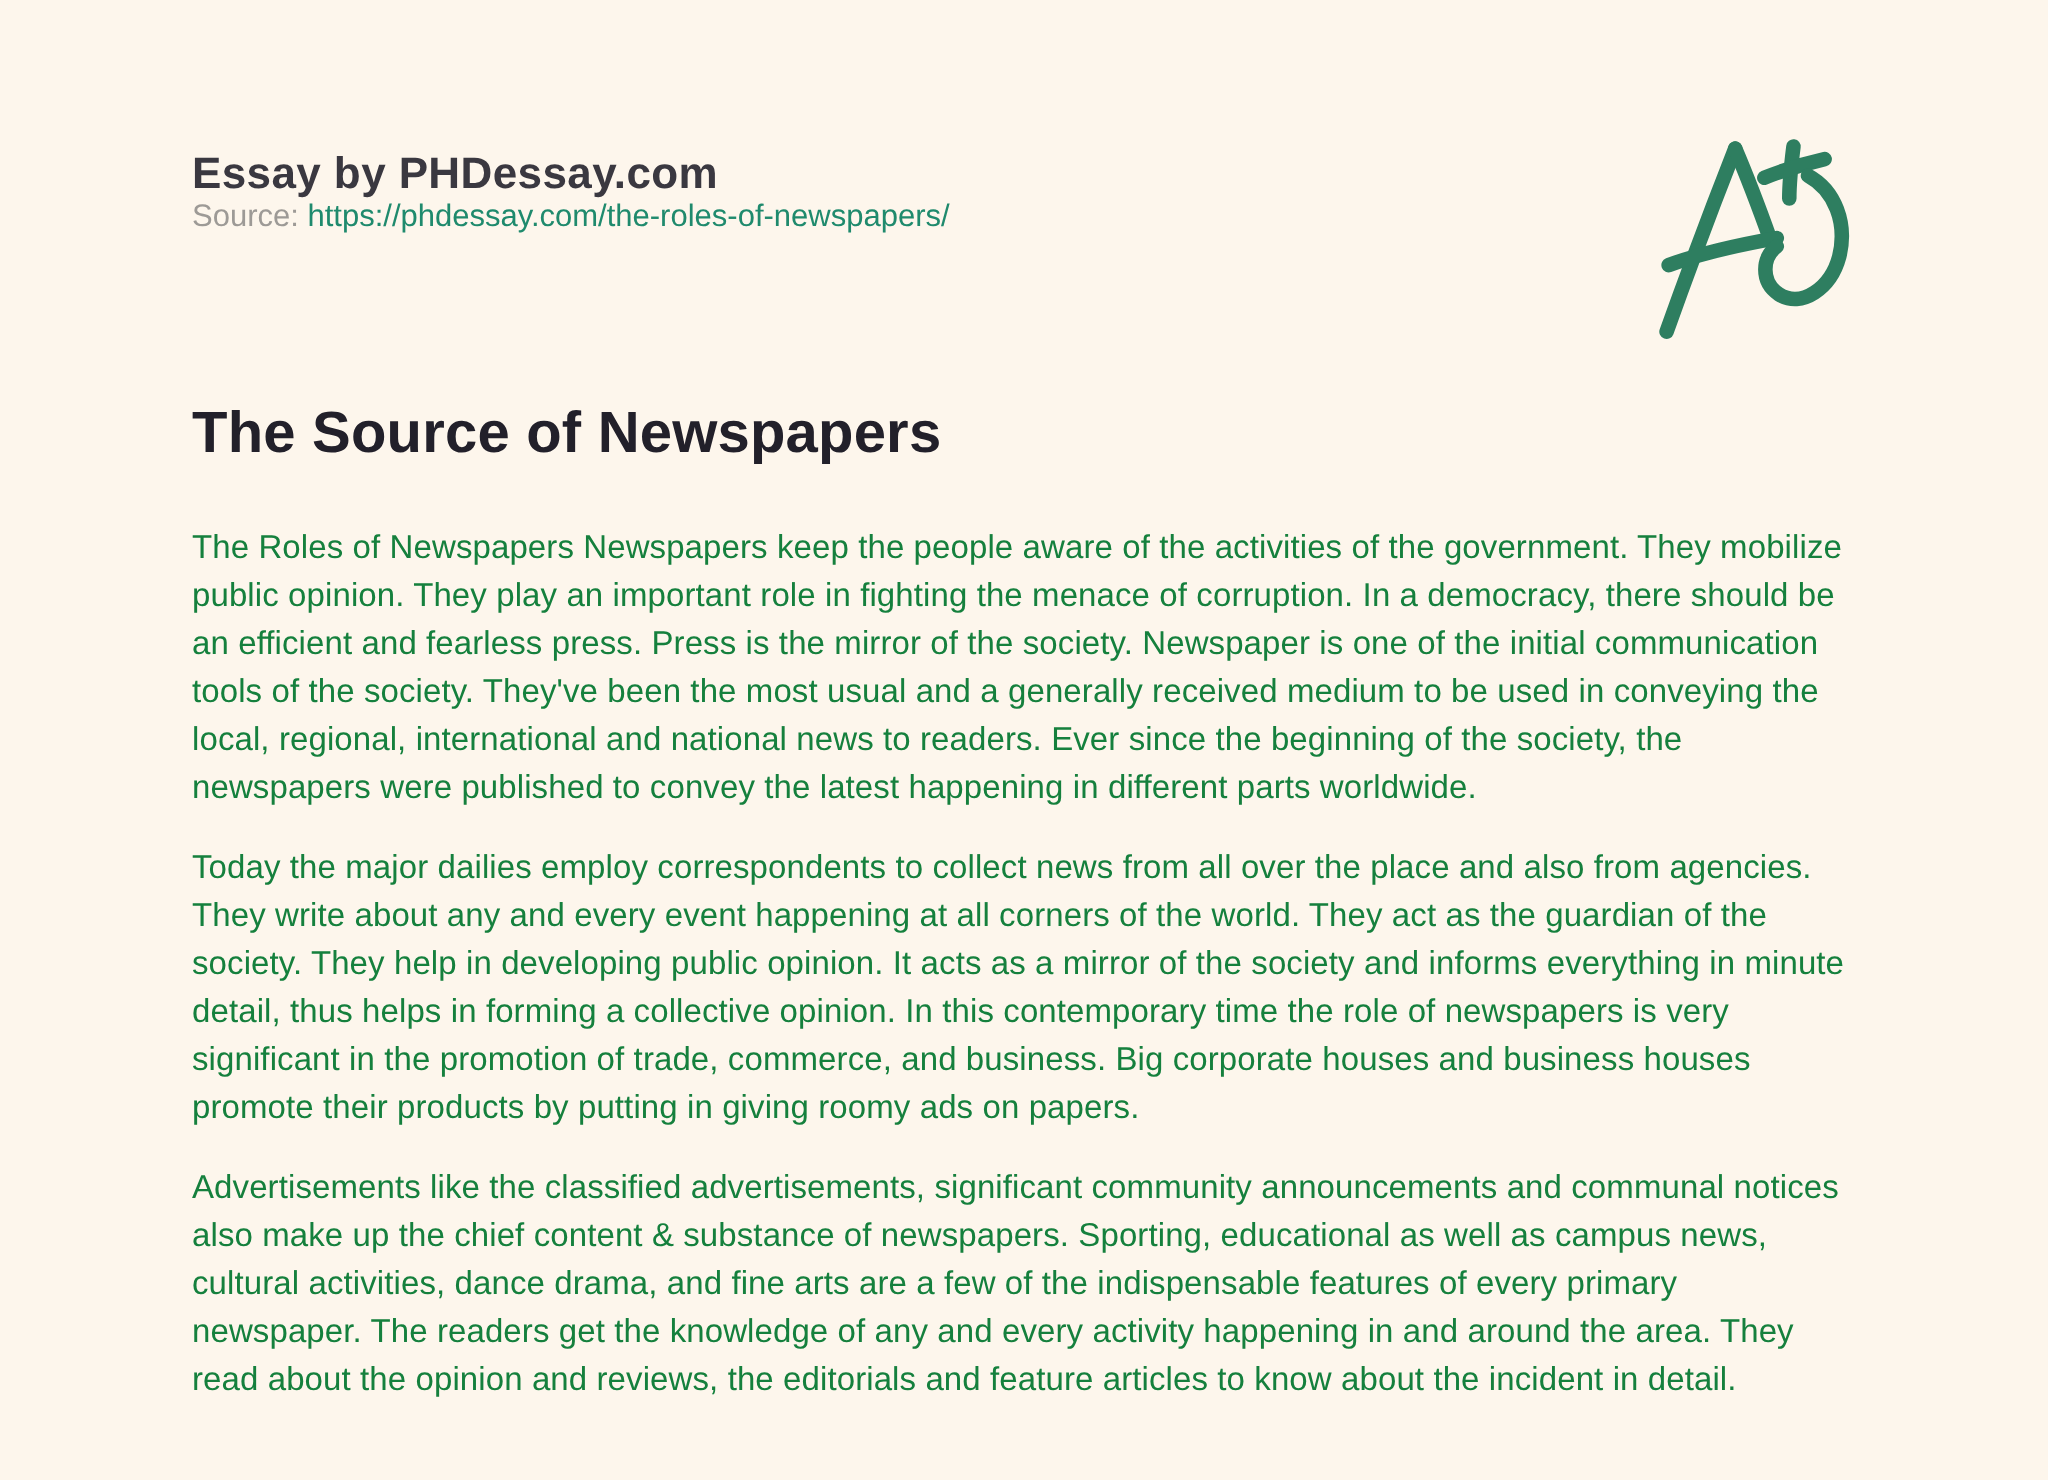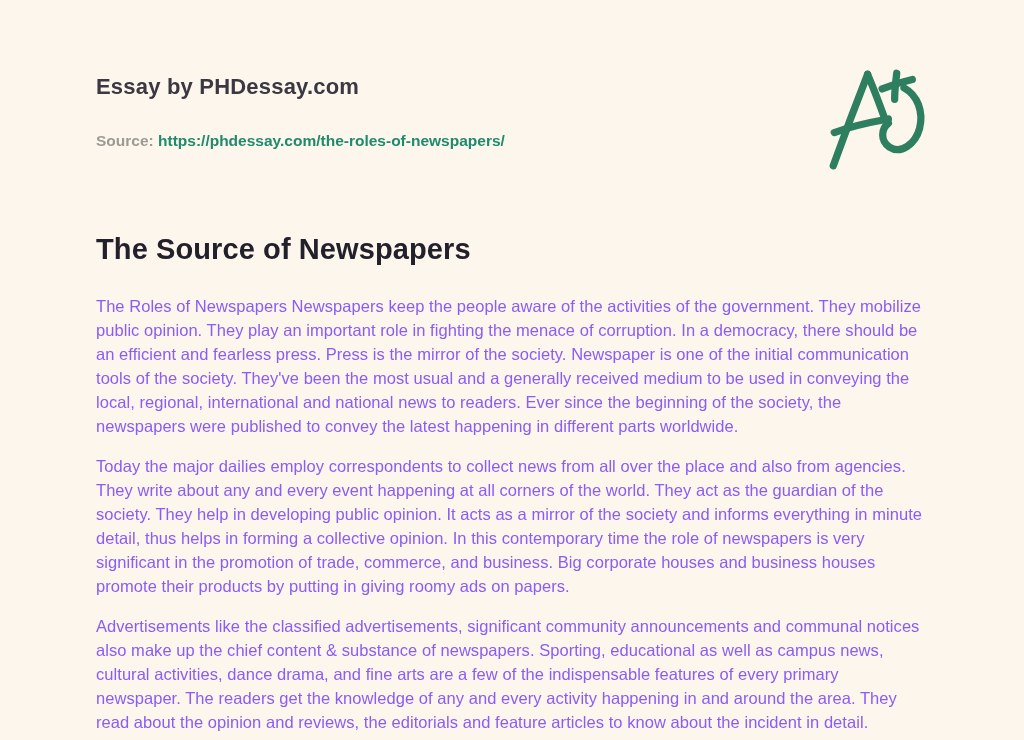--- a/index.html
+++ b/index.html
@@ -24,24 +24,23 @@
     padding-top: 74px;
   }
   .essay-by-title {
     font-size: 22px;
     font-weight: 700;
     color: #3a3840;
     letter-spacing: 0.2px;
     line-height: 1.2;
   }
   .source-line {
-    margin-top: 32px;
+    margin-top: 0;
     font-size: 15.5px;
     line-height: 1.2;
-    font-weight: bold;
   }
   .source-label {
     color: #9d9a96;
   }
   .source-link {
     color: #1f8a6d;
     text-decoration: none;
     cursor: pointer;
   }
   .logo {
@@ -63,21 +62,21 @@
     color: #22202a;
     letter-spacing: 0.1px;
     line-height: 1.15;
   }
   .essay-body {
     margin-top: 28px;
   }
   .essay-body p {
     font-size: 16.5px;
     line-height: 24px;
-    color: #8b5cf6;
+    color: #15803d;
     letter-spacing: 0.05px;
     margin-bottom: 16px;
   }
 </style>
 </head>
 <body>
 
 <div class="page">
 
   <div class="header-block">

